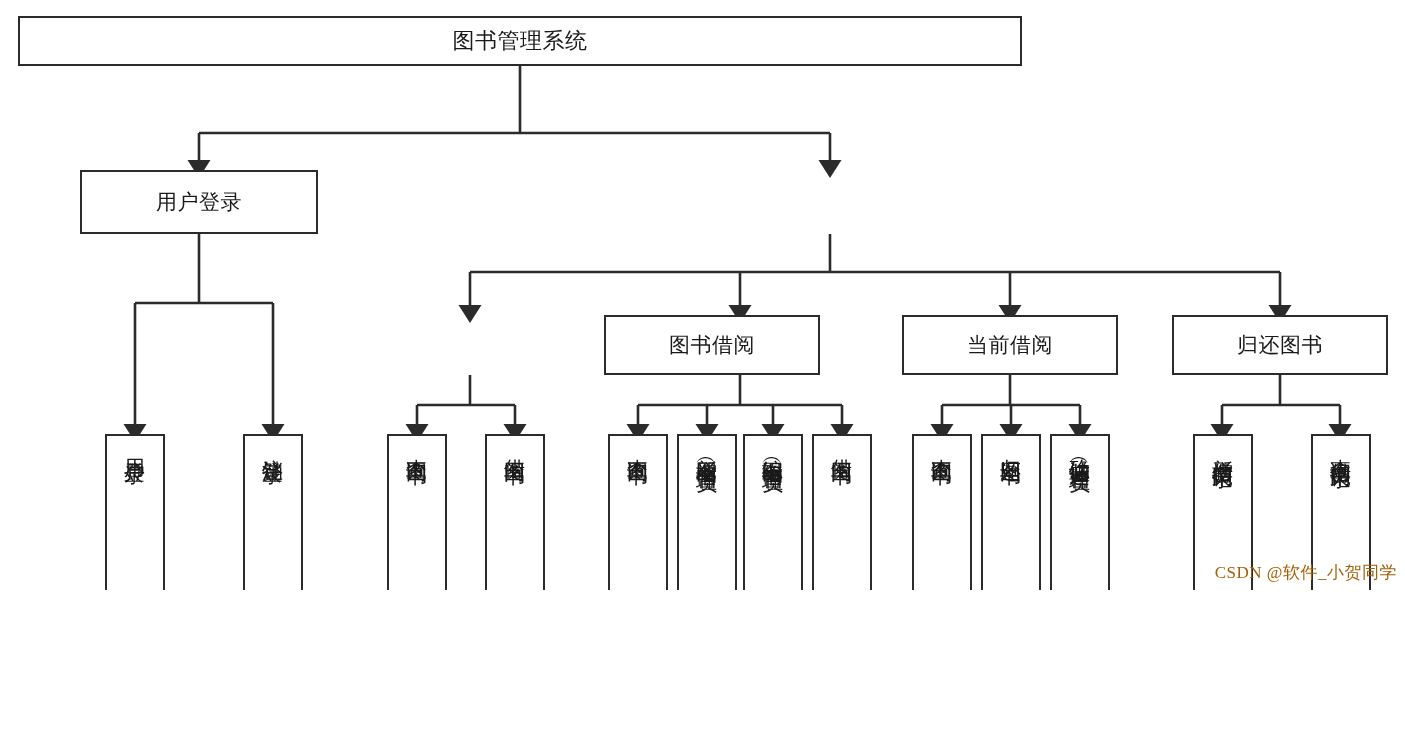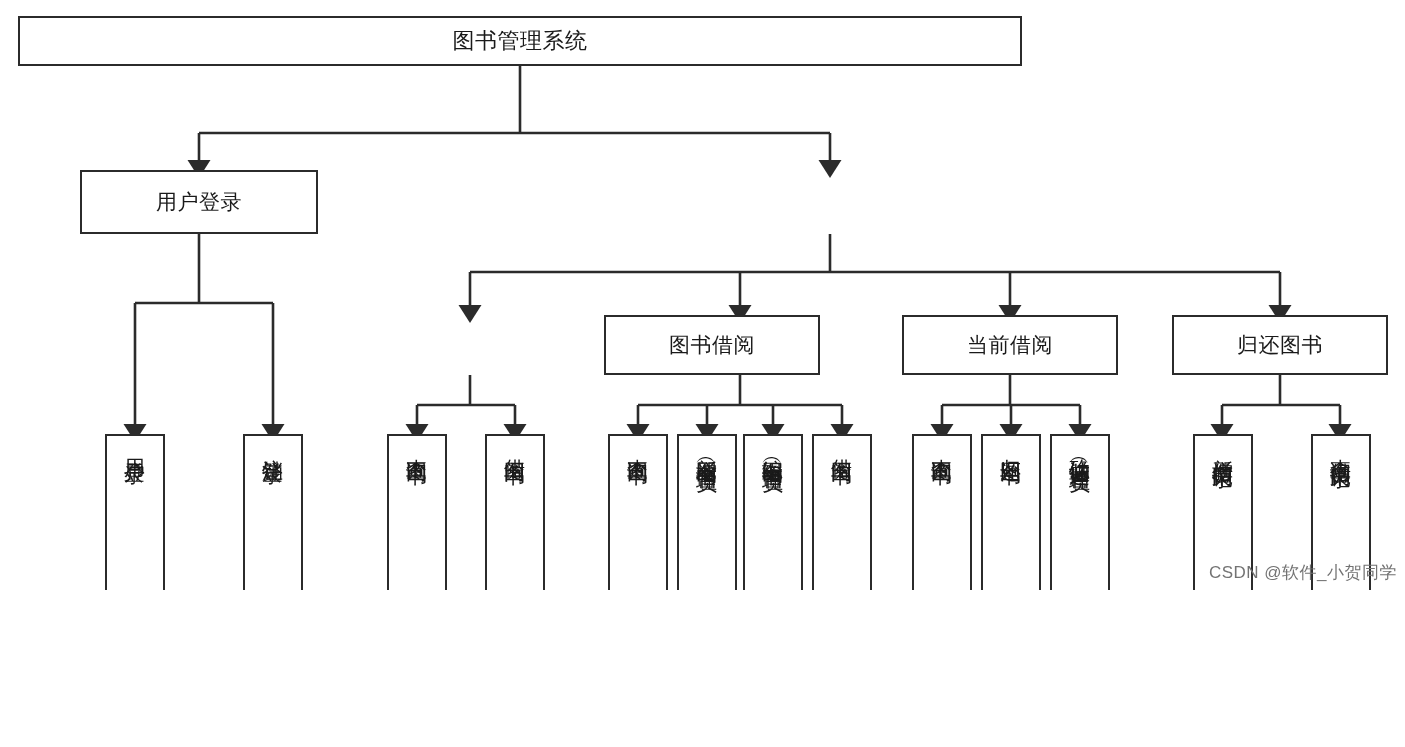--- a/index.html
+++ b/index.html
@@ -59,24 +59,25 @@
     line-height: 1.0;
   }
   .node.root .node-label {
     font-size: 22px;
   }
   .watermark {
     position: absolute;
     right: 8px;
     bottom: 6px;
     font-size: 17px;
-    color: #737373;
+    color: #a16207;
     white-space: nowrap;
     z-index: 5;
     letter-spacing: 0.5px;
+    font-family: Liberation Serif, serif;
   }
 </style>
 </head>
 <body>
 
 <div id="diagram-root">
 
   <svg id="edge-layer" viewBox="0 0 1405 747" xmlns="http://www.w3.org/2000/svg">
     <defs>
       <marker id="arrowhead" markerWidth="9" markerHeight="9" refX="3.2" refY="4.5" orient="auto" markerUnits="strokeWidth">

